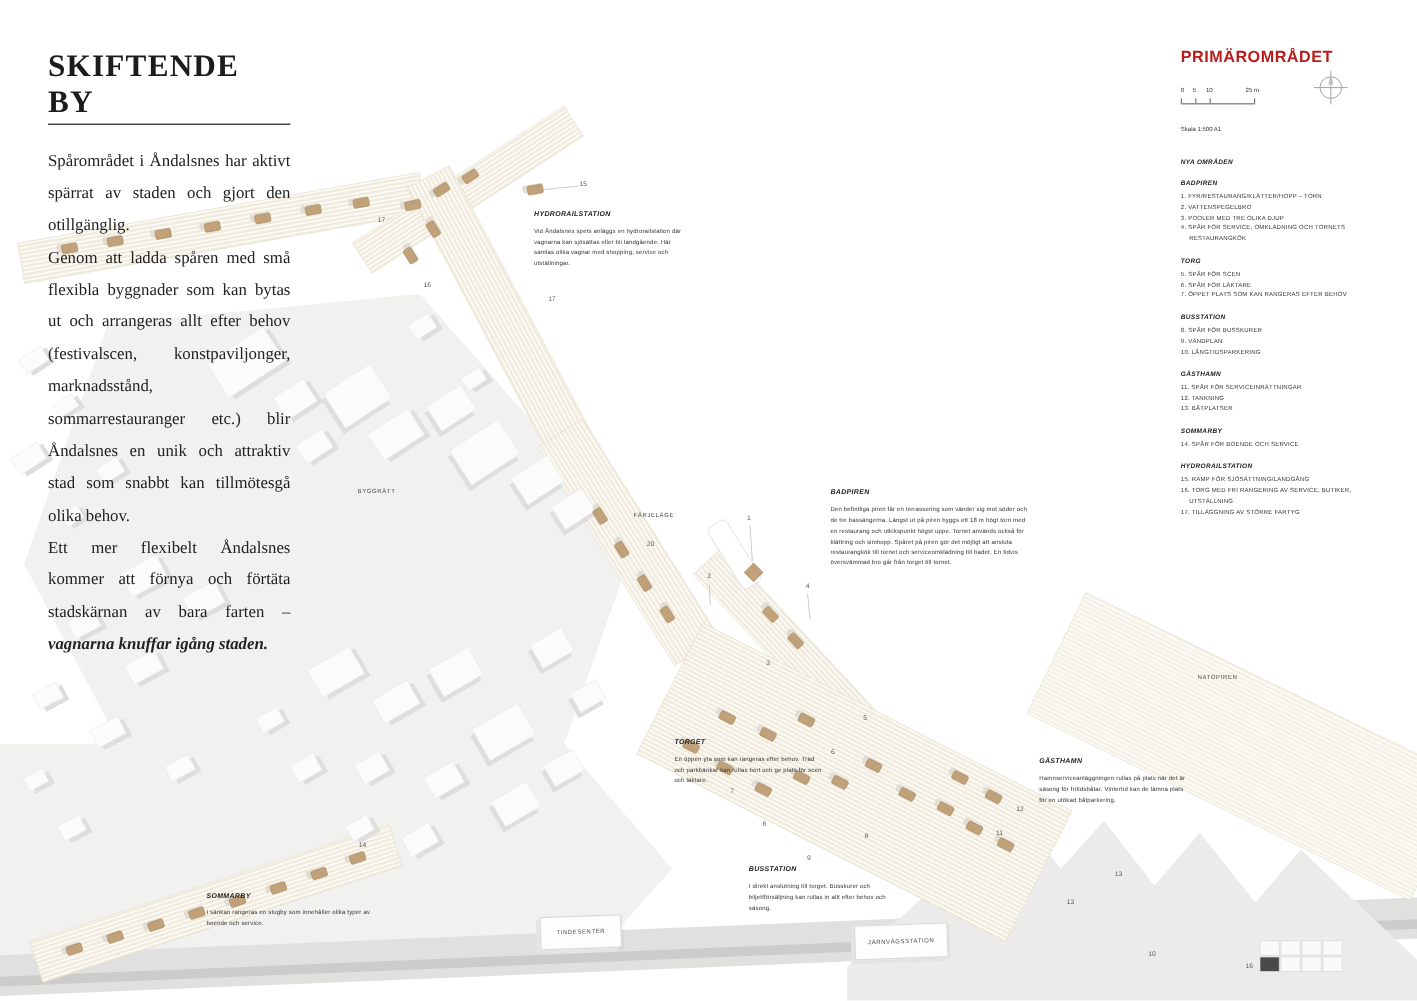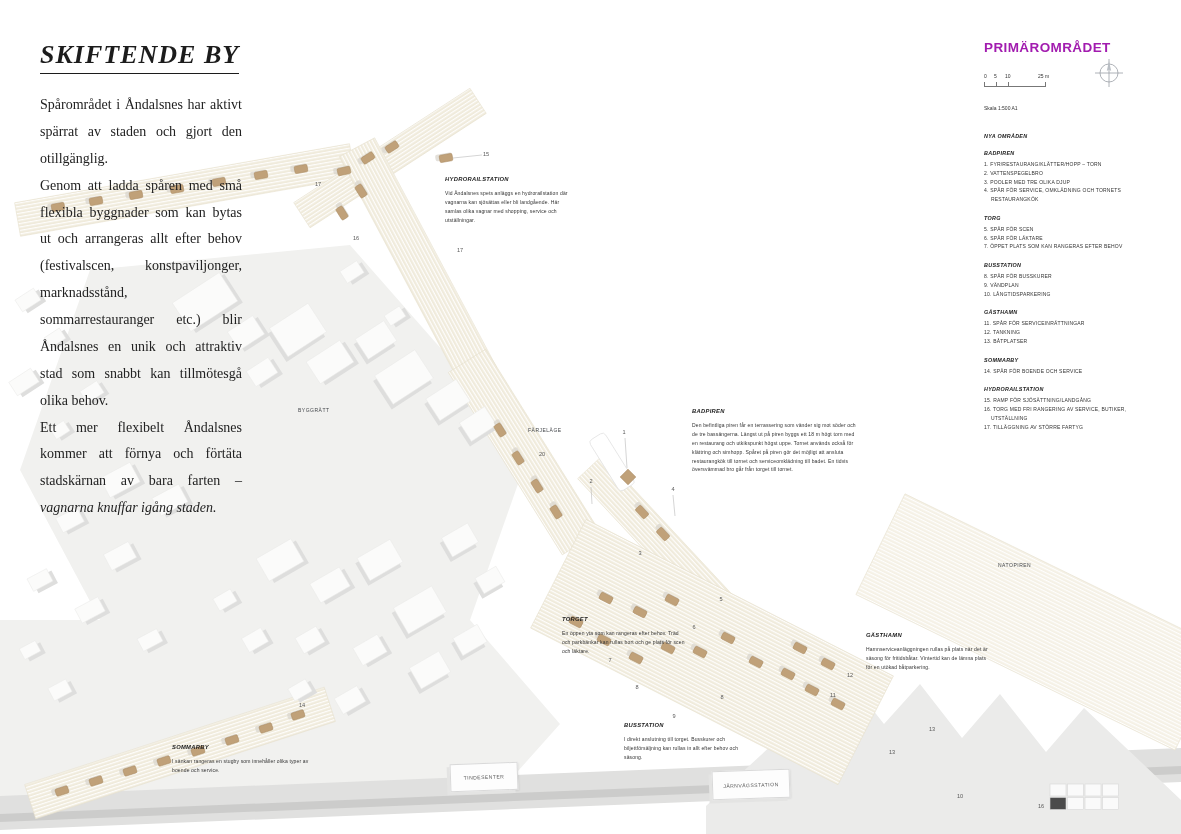--- a/index.html
+++ b/index.html
@@ -1,28 +1,28 @@
 <!DOCTYPE html>
 <html><head>
 <meta charset="utf-8">
 <style>
   html,body{margin:0;padding:0;background:#ffffff;}
   #page{position:relative;width:1181px;height:834px;overflow:hidden;background:#ffffff;
         font-family:"Liberation Sans",sans-serif;}
   
   #intro{position:absolute;left:40px;top:40px;width:202px;}
-  #intro h1{font-family:"Liberation Serif",serif;font-style:italic;font-weight:700;
+  #intro h1{font-family:"Liberation Serif",serif;font-weight:700;
             font-size:26px;letter-spacing:1px;color:#1c1c1c;margin:0 0 18px 0;
             padding-bottom:3px;border-bottom:1.6px solid #1c1c1c;display:inline-block;}
   #intro .para{font-family:"Liberation Serif",serif;font-size:14px;line-height:1.92;
             color:#222;text-align:justify;white-space:pre-line;}
-  #intro .para .it{font-style:italic;}
+  #intro .para .it{font-style:italic;font-weight:bold;}
   
   #legend{position:absolute;left:984px;top:40px;width:175px;color:#222;}
-  #legend h2{font-size:13.5px;font-weight:700;letter-spacing:.4px;margin:0 0 18px 0;color:#a21caf;}
+  #legend h2{font-size:13.5px;font-weight:700;letter-spacing:.4px;margin:0 0 18px 0;color:#b91c1c;}
   #scalebar{position:relative;height:26px;margin-bottom:6px;}
   #scalebar .tick-labels span{position:absolute;top:0;font-size:5px;color:#333;}
   #scalebar .bar{position:absolute;top:9px;left:0;width:62px;height:4px;
                  border-bottom:.8px solid #777;}
   #scalebar .bar i{position:absolute;bottom:0;width:.8px;height:4px;background:#777;}
   #scale-note{font-size:5px;color:#333;margin-bottom:22px;}
   #compass{position:absolute;left:110px;top:18px;}
   .lg-head{font-size:5.4px;font-weight:700;font-style:italic;letter-spacing:.3px;
            margin:11px 0 4px 0;color:#222;}
   .lg-item{font-size:5px;line-height:1.75;letter-spacing:.2px;color:#333;

